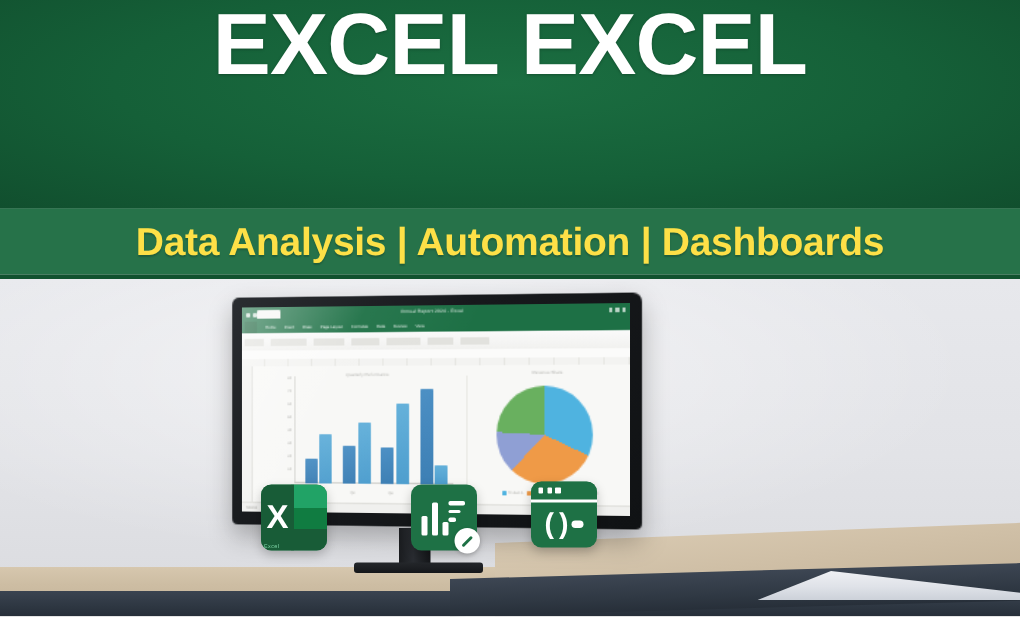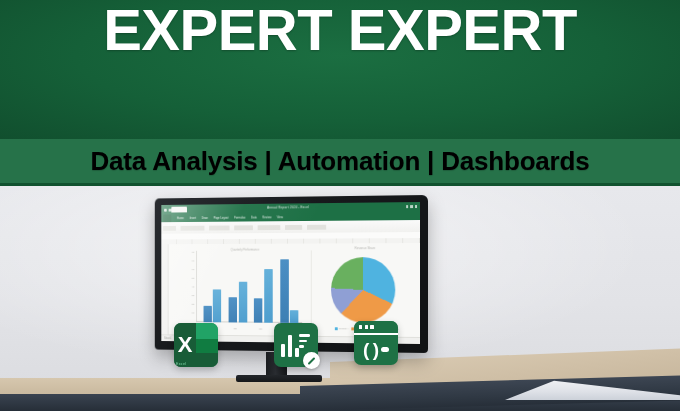--- a/index.html
+++ b/index.html
@@ -38,21 +38,21 @@
   .header-sub{
     position:absolute;left:0;top:139px;width:680px;height:44px;
     background:#267249;
     display:flex;align-items:center;justify-content:center;
   }
   .header-sub-rule{
     position:absolute;left:0;top:183px;width:680px;height:3px;
     background:#11522f;
   }
   .sub-text{
-    color:#000000;
+    color:#fde047;
     font-size:26px;font-weight:bold;
     letter-spacing:-0.2px;
     white-space:nowrap;
     text-shadow:0 1px 1px rgba(0,0,0,0.18);
   }
 
   
   .scene{
     position:absolute;left:0;top:186px;width:680px;height:225px;
     overflow:hidden;
@@ -316,21 +316,21 @@
   .code-parens{color:#fff;font-size:19px;font-weight:bold;letter-spacing:-1px;line-height:1;}
   .code-dot{display:block;width:8px;height:5px;background:#fff;border-radius:3px;}
 </style>
 </head>
 <body>
 
 <div class="canvas">
 
   <div class="header-main">
     <div class="title-block">
-      <div class="title-line title-line-1">EXPERT EXPERT</div>
+      <div class="title-line title-line-1">EXCEL EXCEL</div>
     </div>
   </div>
 
   <div class="header-sub">
     <div class="sub-text">Data Analysis | Automation | Dashboards</div>
   </div>
   <div class="header-sub-rule"></div>
 
   <div class="scene">
     <div class="wall"></div>

